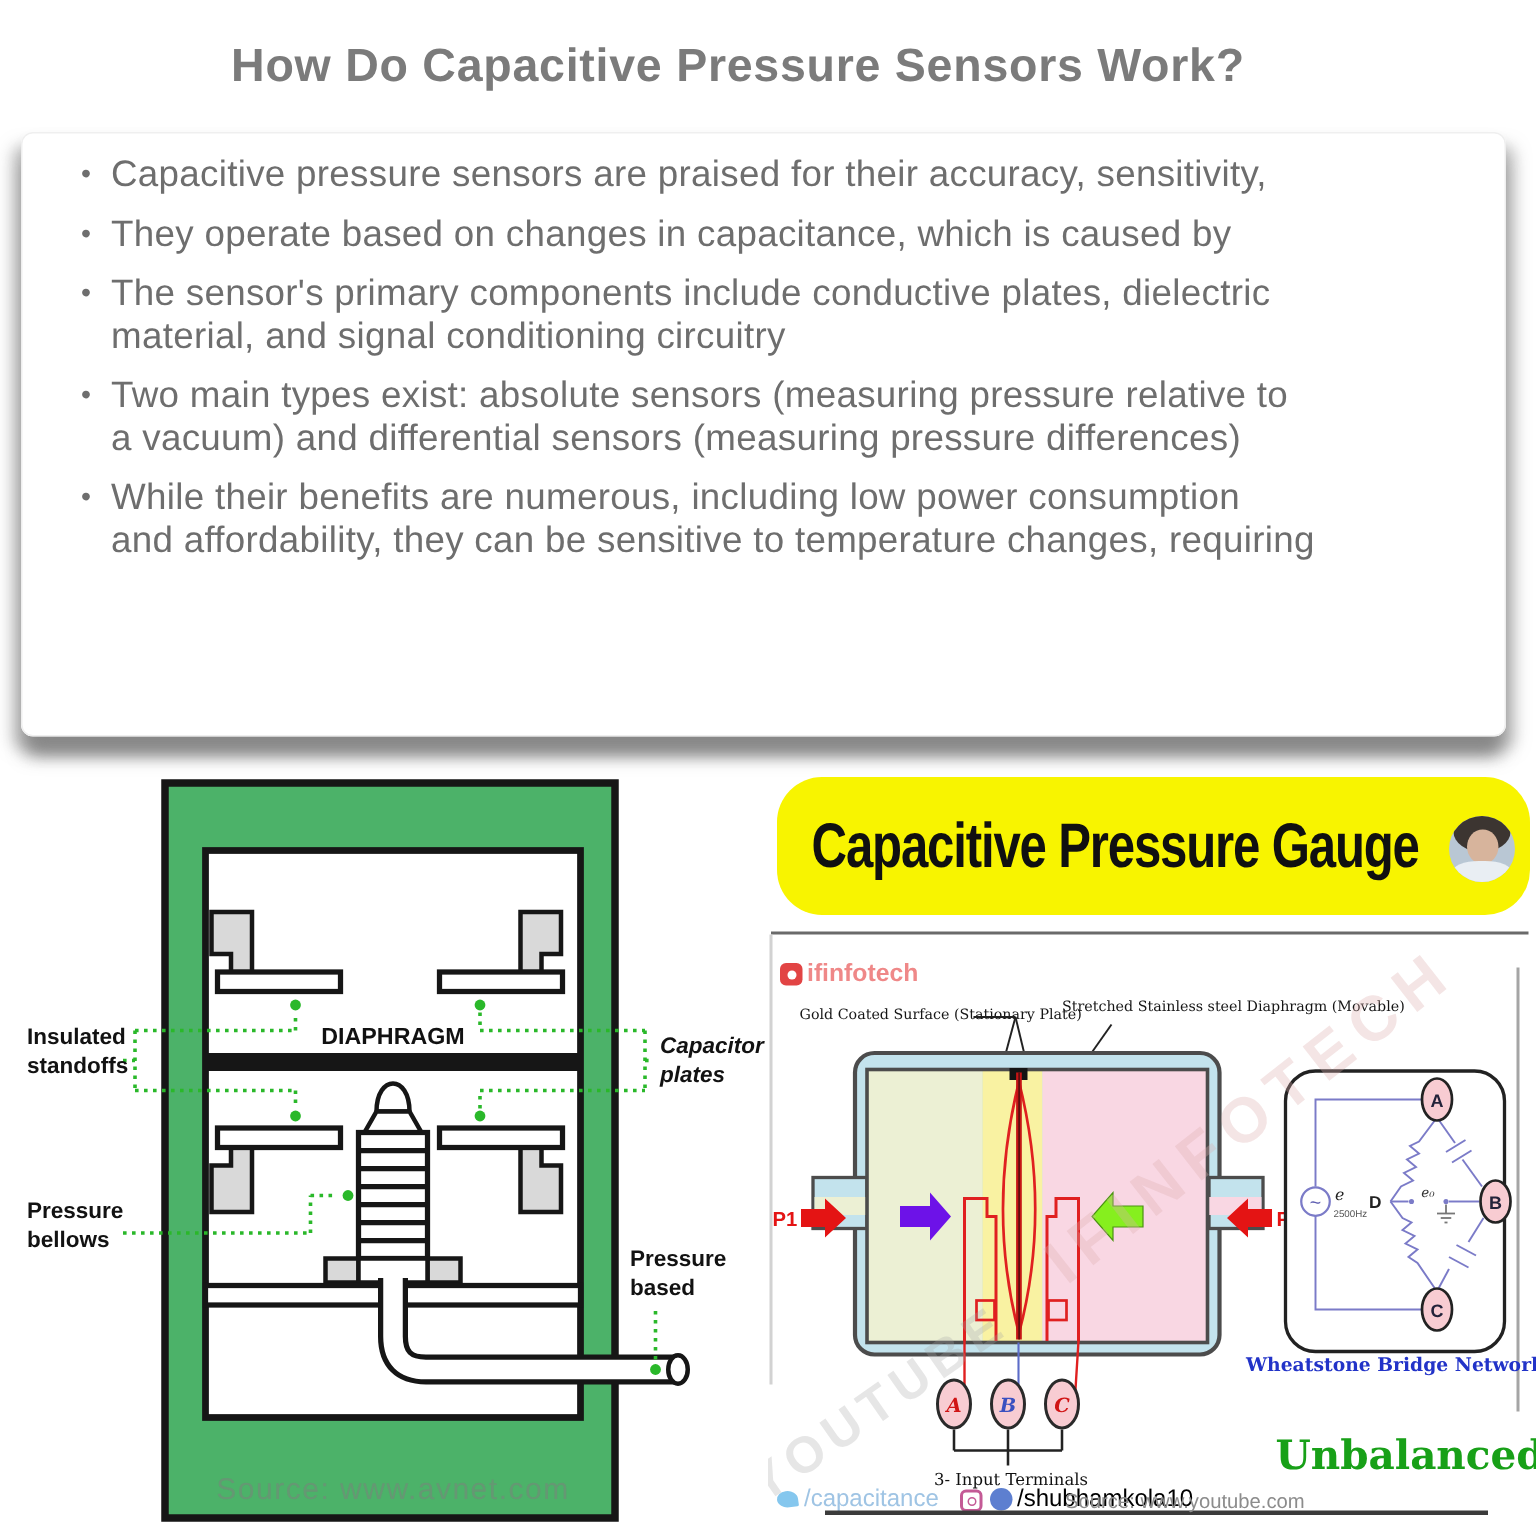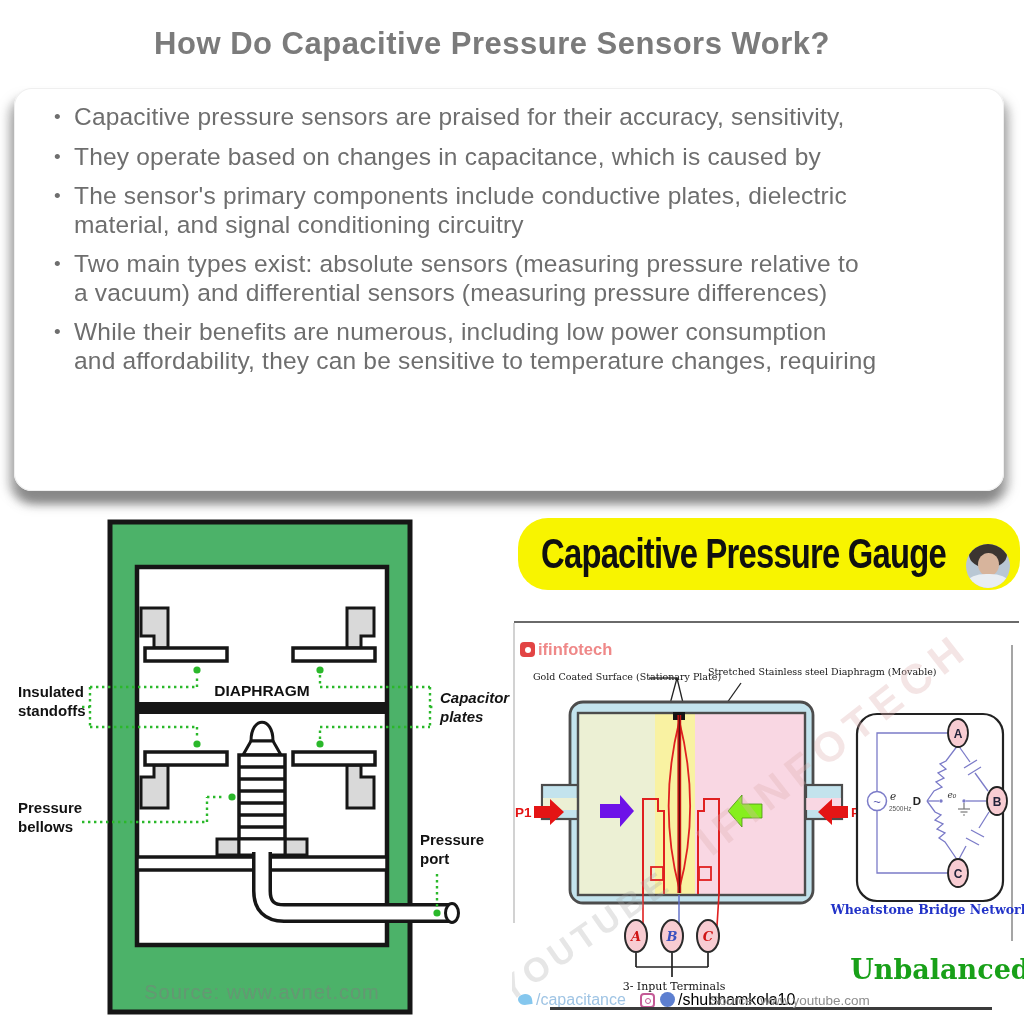--- a/index.html
+++ b/index.html
@@ -4,37 +4,37 @@
 <style>
   html,body{margin:0;padding:0;background:#fff;}
   .page{position:relative;width:1024px;height:1024px;background:#fff;overflow:hidden;
         font-family:"Liberation Sans",sans-serif;}
   
   .title{position:absolute;top:26px;left:0;width:984px;text-align:center;
          font-size:31px;font-weight:bold;color:#7b7b7b;letter-spacing:.5px;}
   
   .bullet-box{position:absolute;left:14px;top:88px;width:990px;height:403px;
 .              box-sizing:border-box;
-              border-radius:18px;background:#fff;box-sizing:border-box;
+              border-radius:8px;background:#fff;box-sizing:border-box;
               padding:15px 26px 0 36px;
               box-shadow:6px 9px 10px rgba(135,135,135,.5),
                          -6px 9px 10px rgba(135,135,135,.5),
                          0 15px 12px -3px rgba(110,110,110,.8),
                          inset 0 0 0 1px #efefef;}
   .bullet-box ul{margin:0;padding:0;list-style:none;}
   .bullet-box li{position:relative;padding-left:24px;margin-bottom:11px;
                  font-size:24.5px;line-height:28.5px;color:#6e6e6e;letter-spacing:.2px;}
   .bullet-box li::before{content:"•";position:absolute;left:4px;top:0;font-size:19px;color:#6e6e6e;}
   .bline{display:block;}
   
   #left-svg{position:absolute;left:0;top:515px;}
   .dlabel{position:absolute;font-size:15px;font-weight:bold;color:#121212;line-height:19px;}
   
   .rdiag{position:absolute;left:512px;top:515px;width:512px;height:509px;}
-  .banner{position:absolute;left:6px;top:3px;width:502px;height:72px;background:#f8f400;
+  .banner{position:absolute;left:6px;top:3px;width:502px;height:92px;background:#f8f400;
           border-radius:30px;}
   .banner-title{position:absolute;left:0;right:52px;top:0;bottom:0;display:flex;align-items:center;
           justify-content:center;font-size:42px;font-weight:bold;color:#101010;
           letter-spacing:-1px;white-space:nowrap;}
   .banner-title span{display:inline-block;transform:scaleX(.78);}
   .avatar{position:absolute;right:10px;top:26px;width:44px;height:44px;border-radius:50%;
           background:#b9c7d4;overflow:hidden;}
   .avatar .hair{position:absolute;left:3px;top:-3px;width:38px;height:27px;border-radius:50%;background:#3c3531;}
   .avatar .face{position:absolute;left:12px;top:9px;width:21px;height:23px;border-radius:50%;background:#d7b49c;}
   .avatar .shirt{position:absolute;left:2px;top:30px;width:40px;height:17px;border-radius:45%;background:#e9eef3;}
@@ -154,21 +154,21 @@
       <circle cx="320" cy="155" r="3.6"></circle>
         <circle cx="320" cy="229" r="3.6"></circle>
       <circle cx="232" cy="282" r="3.6"></circle>
         <circle cx="437" cy="398" r="3.6"></circle>
     </g>
     <text x="262" y="484" text-anchor="middle" font-size="20" letter-spacing="1" fill="rgba(125,125,125,0.5)">Source: www.avnet.com</text>
   </svg>
   <div class="dlabel" style="left:18px;top:682px;width:80px;">Insulated standoffs</div>
   <div class="dlabel" style="left:440px;top:688px;width:84px;font-style:italic;">Capacitor plates</div>
   <div class="dlabel" style="left:18px;top:798px;width:80px;">Pressure bellows</div>
-  <div class="dlabel" style="left:420px;top:830px;width:80px;">Pressure port</div>
+  <div class="dlabel" style="left:420px;top:830px;width:80px;">Pressure based</div>
 
   <div class="rdiag">
 
     <div class="banner">
       <div class="banner-title">
         <span>Capacitive Pressure Gauge</span>
       </div>
       <div class="avatar">
         <div class="hair"></div>
         <div class="face"></div>

